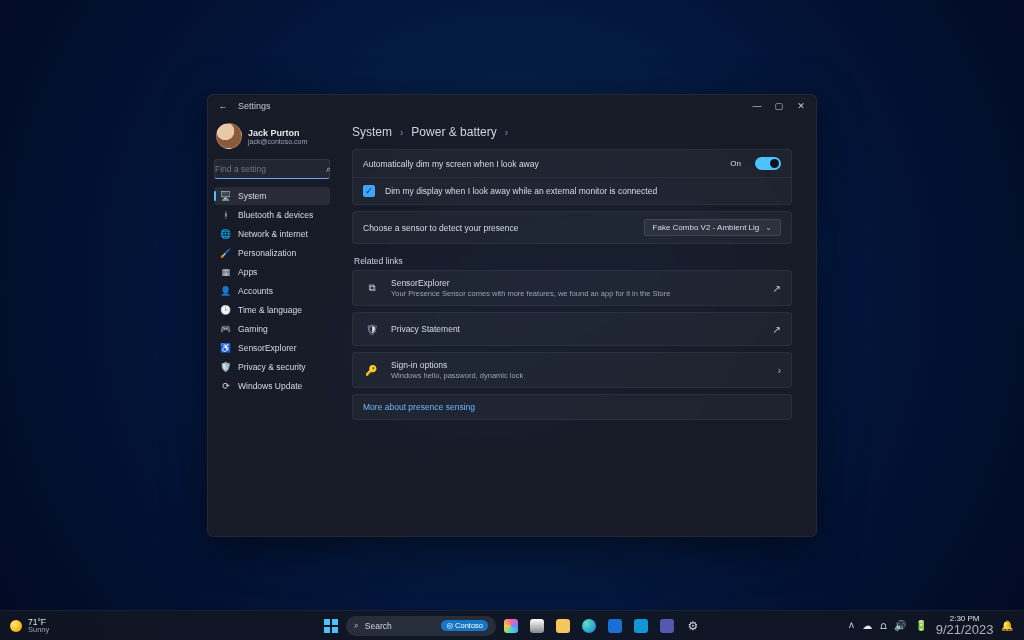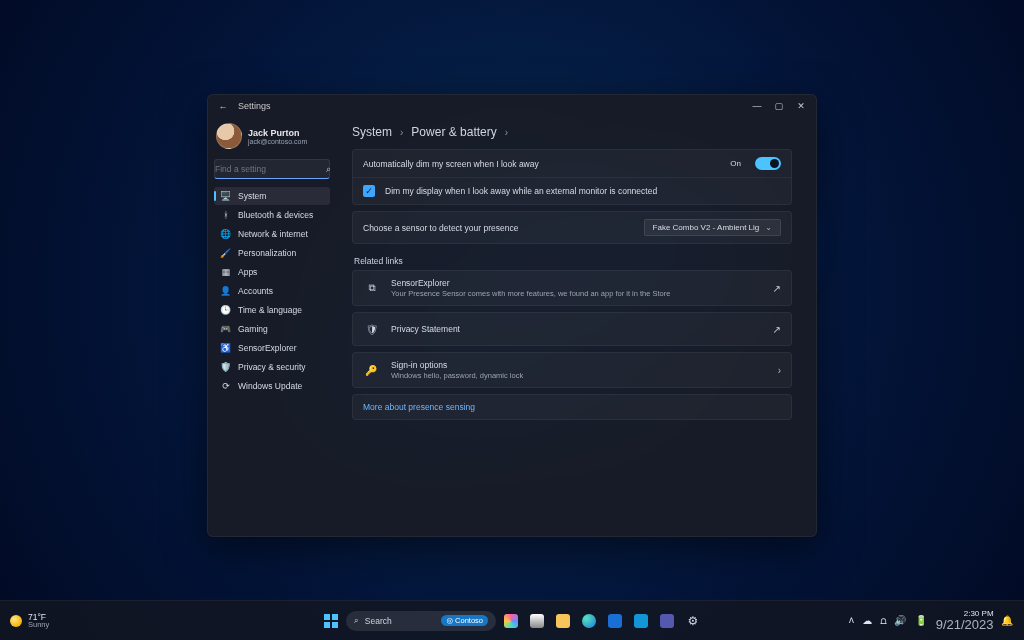--- a/index.html
+++ b/index.html
@@ -128,21 +128,21 @@
     width:18px; height:18px; display:flex; align-items:center; justify-content:center;
     font-size:10px; color:#d3d9e4;
   }
   .ext { font-size:10px; color:#cfd5e0; }
   .chev-r { font-size:10px; color:#aab3c4; }
 
   .morelink { font-size:8.5px; color:#6fb7ff; padding:6px 2px; cursor:pointer; }
 
   
   .taskbar {
-    position:absolute; left:0; right:0; bottom:0; height:40px;
+    position:absolute; left:0; right:0; bottom:0; height:30px;
     background:rgba(18,22,34,0.85); border-top:1px solid rgba(255,255,255,0.05);
     display:flex; align-items:center; color:#dfe4ee; font-size:9px;
   }
   .weather { display:flex; align-items:center; gap:6px; padding:0 10px; cursor:pointer;}
   .wicon { width:12px; height:12px; border-radius:50%;
     background:radial-gradient(circle at 35% 35%, #ffe68a, #f5b400 70%); }
   .wtext { display:flex; flex-direction:column; line-height:1;}
   .wtext .t1 { font-size:8.5px; }
   .wtext .t2 { font-size:7.5px; color:#9aa3b2; }
 
@@ -153,21 +153,21 @@
   .searchbar {
     height:20px; width:150px; border-radius:10px;
     background:rgba(255,255,255,0.10); display:flex; align-items:center;
     padding:0 8px; gap:6px; font-size:8.5px; color:#cfd5e0; cursor:text;
   }
   .searchbar .pill { background:#1677c7; color:#fff; font-size:7.5px;
     padding:1px 5px; border-radius:8px; margin-left:auto;text-align:right;}
   .sq { width:14px;height:14px;border-radius:3px; }
 
   .tray { margin-left:auto; display:flex; align-items:center; gap:8px; padding:0 10px;}
-  .tray .stack { display:flex; flex-direction:column; align-items:flex-end; line-height:1;}
+  .tray .stack { display:flex; flex-direction:column; align-items:center; line-height:1;}
   .tray .stack span:first-child{font-size:8px;} .tray .stack span:last-child{font-size:13px;color:#aab3c4;}
   .tray .ticon{font-size:10px; cursor:pointer;}
 </style>
 </head>
 <body>
 
 <div class="bloom"></div>
 
 <div class="window">
   <div class="titlebar">

